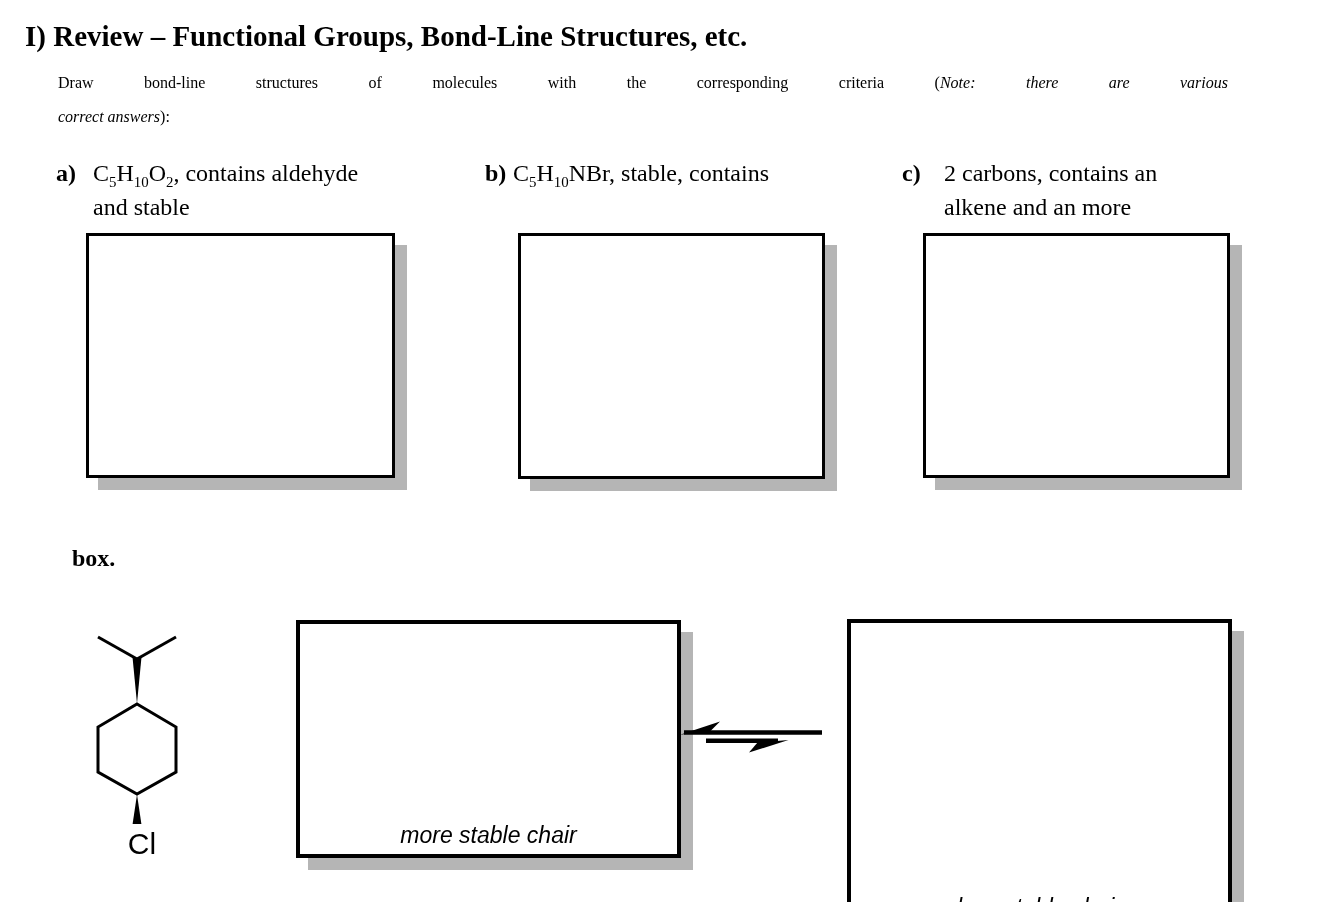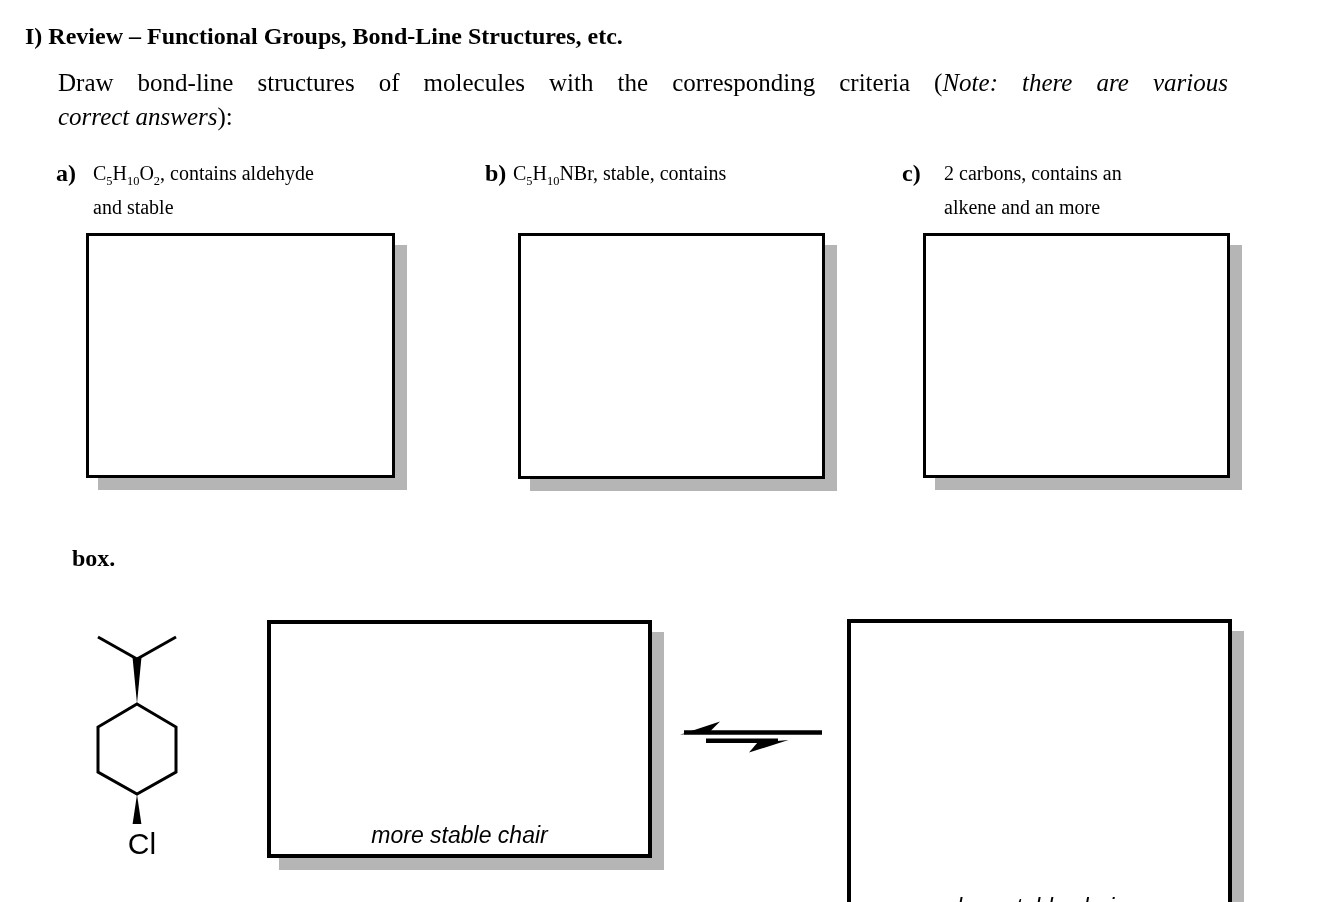--- a/index.html
+++ b/index.html
@@ -6,29 +6,29 @@
   body{
     width:1318px;height:902px;
     background:#ffffff;color:#000;
     font-family:"Liberation Serif", serif;
     position:relative;overflow:hidden;
   }
   .abs{position:absolute;}
   
   .doc-title{
     left:25px;top:18px;
-    font-size:24px;font-weight:bold;line-height:36px;
+    font-size:29px;font-weight:bold;line-height:36px;
     white-space:nowrap;
   }
-  .intro{left:58px;top:66px;width:1170px;font-size:25px;line-height:34px;}
+  .intro{left:58px;top:66px;width:1170px;font-size:16px;line-height:34px;}
   .just{text-align:justify;text-align-last:justify;}
   sub{font-size:0.62em;line-height:0;}
   
   .plabel{font-size:24px;font-weight:bold;line-height:34px;}
-  .ptext{font-size:20px;line-height:34px;}
+  .ptext{font-size:24px;line-height:34px;}
   
   .ansbox{
     background:#ffffff;border:3px solid #000;
     box-shadow:12px 12px 0 0 #b5b5b5;
     box-sizing:border-box;
   }
   .bigbox{
     background:#ffffff;border:4px solid #000;
     box-shadow:12px 12px 0 0 #b5b5b5;
     box-sizing:border-box;
@@ -38,21 +38,21 @@
     text-align:center;
     font-family:"Liberation Sans", sans-serif;
     font-style:italic;font-size:23px;
   }
   
   .partd{left:58px;top:541px;width:1172px;font-size:24px;line-height:34px;}
   
   #box-a{left:86px;top:233px;width:309px;height:245px;}
   #box-b{left:518px;top:233px;width:307px;height:246px;}
   #box-c{left:923px;top:233px;width:307px;height:245px;}
-  #box-more{left:267px;top:620px;width:385px;height:238px;}
+  #box-more{left:296px;top:620px;width:385px;height:238px;}
   #box-less{left:847px;top:619px;width:385px;height:311px;}
   svg text{font-family:"Liberation Sans", sans-serif;}
 </style>
 </head>
 <body>
 
 <div class="abs doc-title">I) Review – Functional Groups, Bond-Line Structures, etc.</div>
 
 <div class="abs intro">
   <div class="just"><span>Draw bond-line structures of molecules with the corresponding criteria (</span><span style="font-style: italic;">Note: there are various</span></div>

